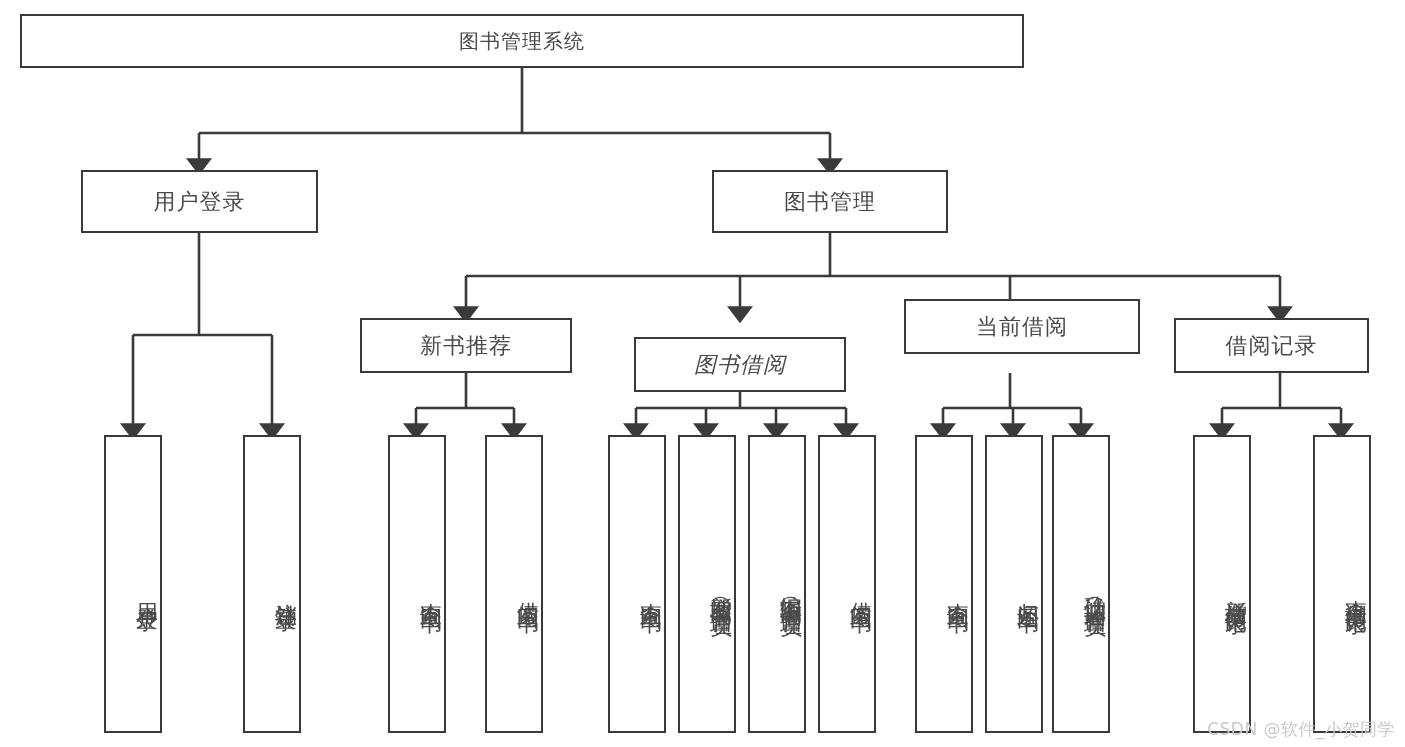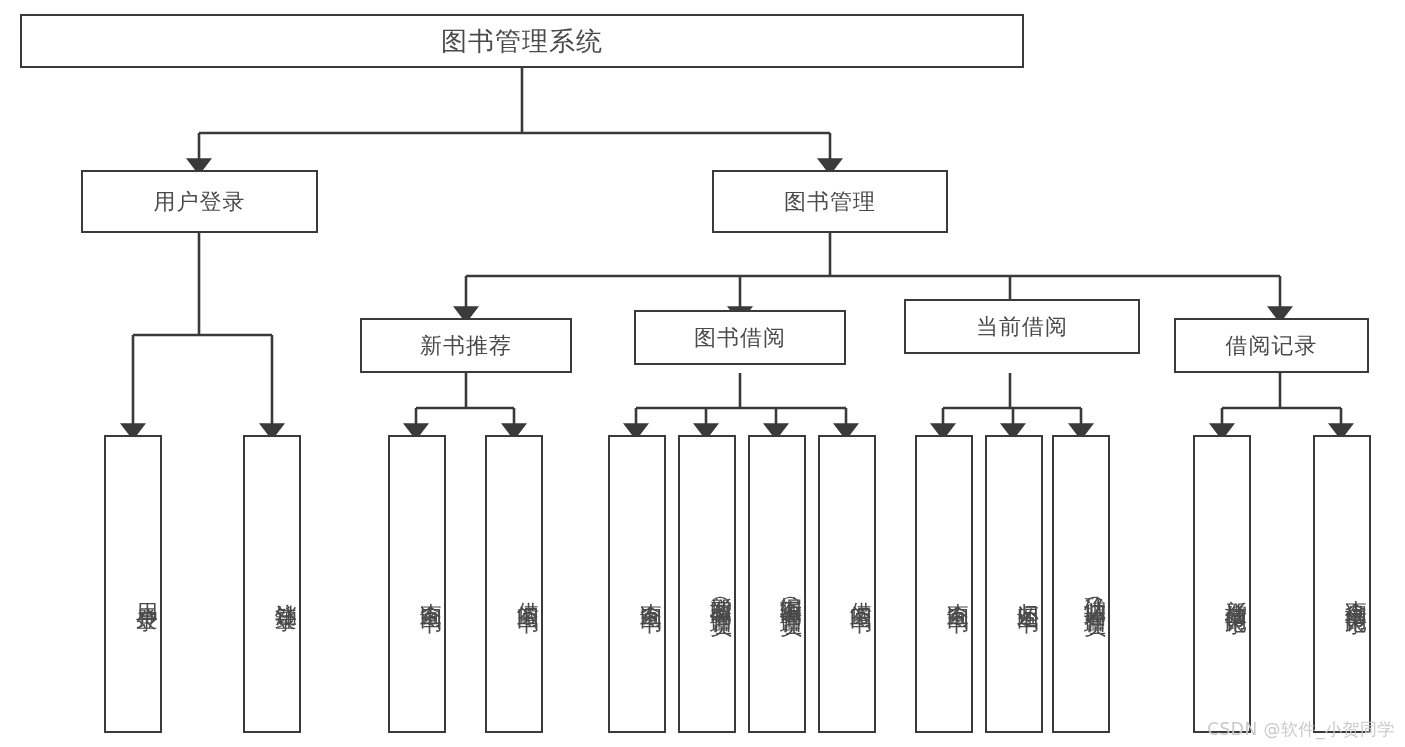--- a/index.html
+++ b/index.html
@@ -5,21 +5,21 @@
   html,body{margin:0;padding:0;background:#ffffff;}
   body{width:1405px;height:747px;overflow:hidden;
        font-family:"DejaVu Sans","Liberation Sans",sans-serif;}
   #stage{position:relative;width:1405px;height:747px;background:#fff;}
   svg.wires{position:absolute;left:0;top:0;width:1405px;height:747px;pointer-events:none;}
 
   .node{position:absolute;box-sizing:border-box;background:#ffffff;
         border:2.5px solid #3a3a3a;display:flex;align-items:center;
         justify-content:center;color:#4a4a4a;}
   .node.h{font-size:22px;letter-spacing:1px;line-height:1;}
-  .node.root{font-size:26px;}
+  .node.root{font-size:20px;}
   .node.leaf{writing-mode:vertical-rl;text-orientation:upright;
              font-size:22px;letter-spacing:3px;line-height:1.15;
              align-items:flex-start;justify-content:center;padding-top:14px;}
   .node.leaf.topal{align-items:flex-start;}
 
   .watermark{position:absolute;right:10px;bottom:6px;color:#c9c9c9;
              font-size:17px;letter-spacing:.5px;white-space:nowrap;margin-top:40px;}
 </style>
 </head>
 <body>
@@ -83,21 +83,21 @@
   <div class="node h" style="left:81px;top:170px;width:237px;height:63px;">
     <span>用户登录</span>
   </div>
   <div class="node h" style="left:712px;top:170px;width:236px;height:63px;">
     <span>图书管理</span>
   </div>
 
   <div class="node h" style="left:360px;top:318px;width:212px;height:55px;">
     <span>新书推荐</span>
   </div>
-  <div class="node h" style="left:634px;top:310px;width:212px;height:55px;">
+  <div class="node h" style="left:634px;top:337px;width:212px;height:55px;font-style:italic;">
     <span>图书借阅</span>
   </div>
   <div class="node h" style="left:904px;top:299px;width:236px;height:55px;">
     <span>当前借阅</span>
   </div>
   <div class="node h" style="left:1174px;top:318px;width:195px;height:55px;">
     <span>借阅记录</span>
   </div>
 
   <div class="node leaf" style="left:104px;top:435px;width:58px;height:298px;">

